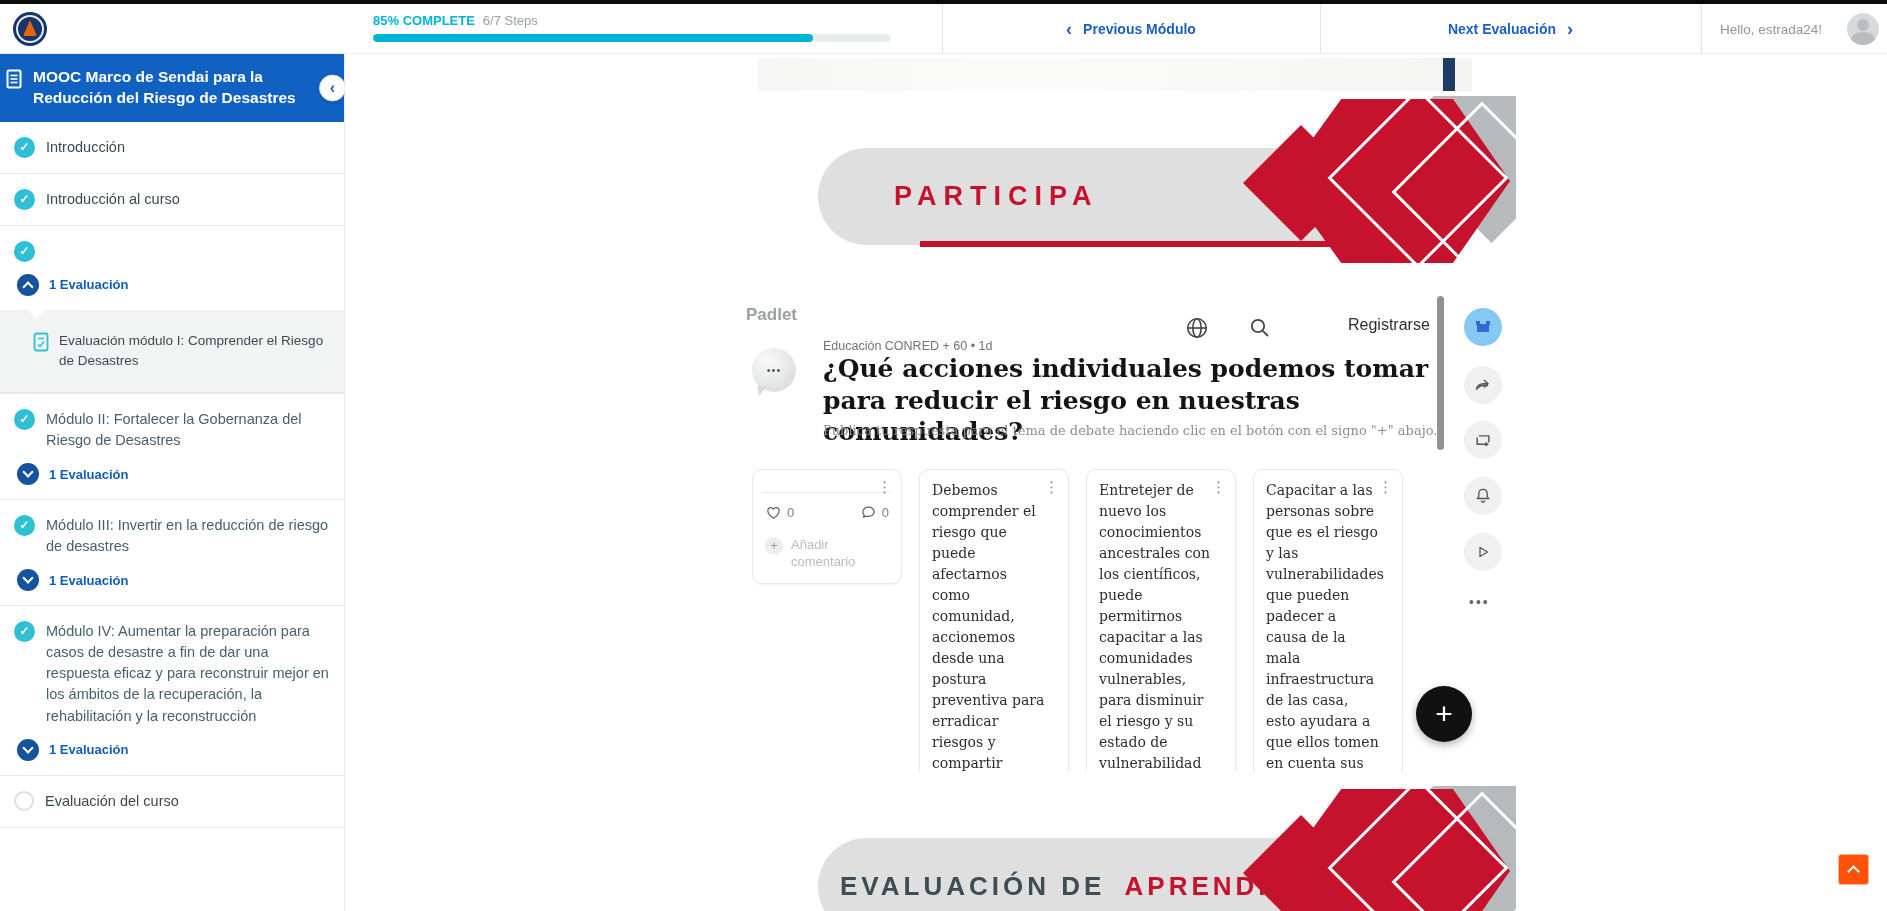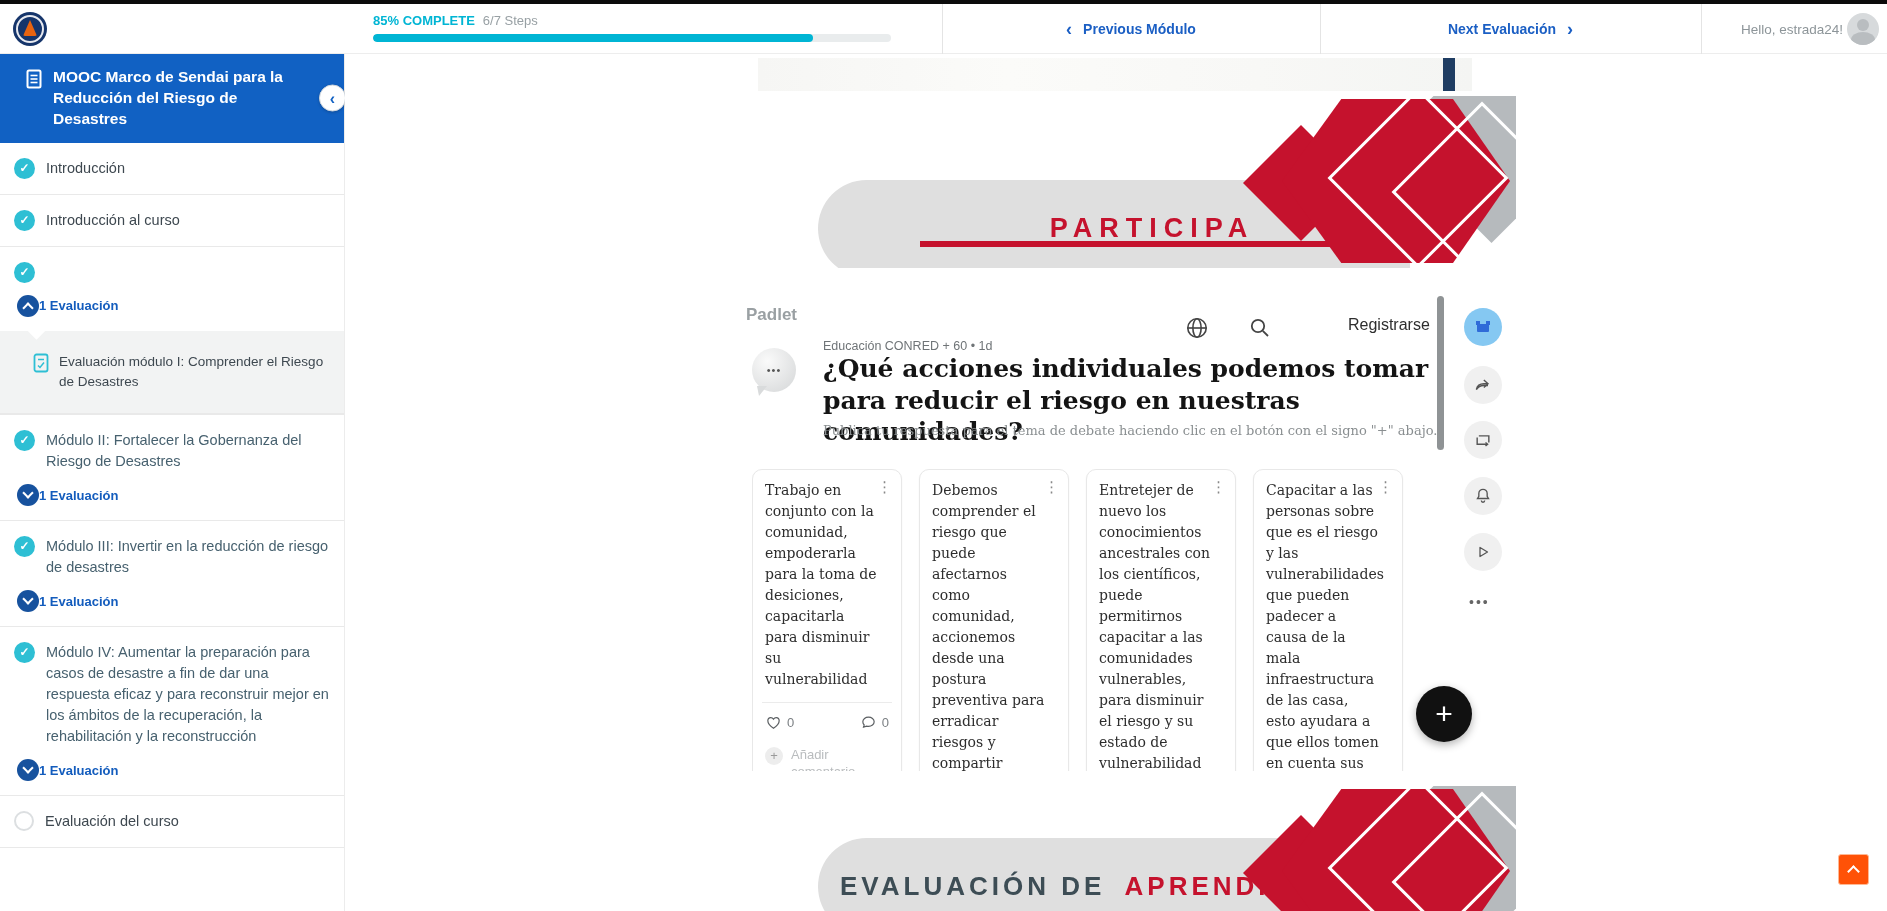--- a/index.html
+++ b/index.html
@@ -20,49 +20,49 @@
   .progress-labels { font-size:13px; display:flex; gap:8px; align-items:center; }
   .p-complete { color:#00b5d4; font-weight:bold; }
   .p-steps { color:#98a0a4; }
   .progress-track { margin-top:6px; height:8px; background:#e9eced; border-radius:5px; overflow:hidden; }
   .progress-fill { width:85%; height:100%; background:#00b5d4; border-radius:5px; }
   .tb-nav { position:absolute; top:0; height:50px; display:flex; align-items:center; justify-content:center;
     gap:11px; color:#1b5fc4; font-weight:bold; font-size:14px; cursor:pointer; }
   .nav-prev { left:942px; width:378px; }
   .nav-next { left:1320px; width:381px; }
   .tb-chev { font-size:18px; font-weight:bold; line-height:1; }
-  .greeting { position:absolute; right:8px; top:0; height:50px; display:flex; align-items:center; gap:4px;
+  .greeting { position:absolute; right:8px; top:0; height:50px; display:flex; align-items:center; gap:25px;
     color:#8d9599; font-size:13.5px; }
   .avatar-circle { width:32px; height:32px; border-radius:50%; background:#d7dadc; position:relative;
     overflow:hidden; cursor:pointer; }
   .avatar-circle::before { content:""; position:absolute; left:10px; top:6px; width:12px; height:12px;
     border-radius:50%; background:#b9bdc0; }
   .avatar-circle::after { content:""; position:absolute; left:4px; top:19px; width:24px; height:16px;
     border-radius:50%; background:#b9bdc0; }
 
   
   .sidebar { position:absolute; left:0; top:54px; width:345px; bottom:0; background:#fff;
     border-right:1px solid #ececec; }
-  .sb-header { background:#1161c3; color:#fff; padding:13px 44px 13px 26px; position:relative;
+  .sb-header { background:#1161c3; color:#fff; padding:13px 44px 13px 6px; position:relative;
     display:flex; gap:11px; align-items:flex-start; min-height:62px; }
   .sb-title { font-size:15.5px; font-weight:bold; line-height:1.35; }
   .doc-icon { flex:none; margin-top:2px; }
   .collapse-btn { position:absolute; right:-2px; top:50%; transform:translateY(-50%); width:27px; height:27px;
     border-radius:50%; background:#fff; border:1px solid #cfd6dd; color:#1161c3; font-size:16px; font-weight:bold;
     display:flex; align-items:center; justify-content:center; cursor:pointer; box-shadow:0 1px 3px rgba(0,0,0,.2); }
   .sb-item { padding:15px 14px; border-bottom:1px solid #e9e9e9; display:flex; gap:11px;
     font-size:14.5px; color:#3e4850; line-height:1.45; cursor:pointer; }
   .check-icon { flex:none; width:21px; height:21px; border-radius:50%; background:#2ebfd4; color:#fff;
     font-size:12px; font-weight:bold; display:flex; align-items:center; justify-content:center; }
   .todo-icon { flex:none; width:20px; height:20px; border-radius:50%; border:2px solid #dcdfe1; background:#fff; }
   .sb-module { border-bottom:1px solid #e9e9e9; }
   .mod-head { padding:15px 14px 6px; display:flex; gap:11px; font-size:14.5px; line-height:1.45; cursor:pointer; }
   .mod-active { color:#135cbd; font-weight:bold; }
   .mod-dim { color:#47616f; }
-  .eval-row { display:flex; align-items:center; padding:6px 14px 14px 17px; color:#135cbd;
+  .eval-row { display:flex; align-items:center; gap:10px; padding:6px 14px 14px 17px; color:#135cbd;
     font-weight:bold; font-size:13px; cursor:pointer; }
   .eval-circle { flex:none; width:22px; height:22px; border-radius:50%; background:#17529e;
     display:flex; align-items:center; justify-content:center; }
   .cv { width:8px; height:8px; border-left:2px solid #fff; border-top:2px solid #fff; }
   .cv.up { transform:translateY(2px) rotate(45deg); }
   .cv.down { transform:translateY(-2px) rotate(225deg); }
   .sb-panel { background:#f2f3f3; position:relative; padding:21px 14px 21px 33px; display:flex; gap:10px;
     font-size:13.5px; color:#3e4850; line-height:1.5; cursor:pointer; border-bottom:1px solid #e9e9e9; }
   .sb-panel::before { content:""; position:absolute; top:-7px; left:30px; width:13px; height:13px;
     background:#fff; transform:rotate(45deg); }
@@ -72,21 +72,21 @@
   main { position:absolute; left:345px; top:54px; right:0; bottom:0; background:#fff; }
   .img-strip { position:absolute; left:413px; top:4px; width:714px; height:33px;
     background:linear-gradient(90deg,#f6f6f4,#fbfbf9 35%,#f8f8f6 70%,#f4f5f3); }
   .img-strip .navy { position:absolute; right:17px; top:0; width:12px; height:100%; background:#1f3d63; }
 
   .banner { position:absolute; left:473px; width:698px; overflow:hidden; }
   .banner-top { top:42px; height:172px; }
   .banner-bottom { top:732px; height:125px; }
   .pill { position:absolute; left:0; top:52px; height:97px; right:106px; background:#dfdfdf;
     border-radius:52px 0 0 52px; display:flex; align-items:center; }
-  .banner-top .pill { justify-content:center; padding-left:76px;margin-top:32px; }
+  .banner-top .pill { padding-left:76px; }
   .banner-bottom .pill { padding-left:22px; }
   .participa-text { color:#c5122d; font-weight:bold; font-size:27px; letter-spacing:7px; }
   .redline { position:absolute; left:102px; top:145px; width:492px; height:6px; background:#c5122d; }
   .eval-banner-text { font-size:26px; letter-spacing:4px; color:#3d4d55; font-weight:600; white-space:nowrap; }
   .eval-banner-text .hl { color:#c5122d; font-weight:800; margin-left:8px; }
   .hexart { position:absolute; right:0; top:0; width:250px; height:172px; }
   .hx-gray { position:absolute; width:145px; height:145px; background:#b6babd; transform:rotate(45deg);
     right:-48px; top:-28px; }
   .hx-red-sm { position:absolute; width:82px; height:82px; background:#c5122d; transform:rotate(45deg);
     left:-6px; top:46px; }
@@ -358,21 +358,20 @@
       <span>•••</span>
     </div>
     <div class="pd-meta">Educación CONRED + 60 • 1d</div>
     <h1 class="pd-title">¿Qué acciones individuales podemos tomar para reducir el riesgo en nuestras comunidades?</h1>
     <div class="pd-sub">Publica tu respuesta para el tema de debate haciendo clic en el botón con el signo "+" abajo.</div>
 
     <div class="cards">
 
       <div class="card">
         <span class="card-dots">⋮</span>
-        <div class="card-text">Trabajo en conjunto con la comunidad, empoderarla para la toma de desiciones, capacitarla para disminuir su vulnerabilidad</div>
         <div class="card-hr"></div>
         <div class="card-foot">
           <span class="foot-group">
             <svg width="17" height="17" viewBox="0 0 24 24" fill="none" stroke="#5b5f62" stroke-width="1.7">
               <path d="M12 20s-8-5.1-8-10.4C4 6.6 6 5 8.2 5c1.6 0 2.9.9 3.8 2.2C12.9 5.9 14.2 5 15.8 5 18 5 20 6.6 20 9.6 20 14.9 12 20 12 20z"></path>
             </svg>
             <span>0</span>
           </span>
           <span class="foot-group">
             <svg width="17" height="17" viewBox="0 0 24 24" fill="none" stroke="#5b5f62" stroke-width="1.7">

